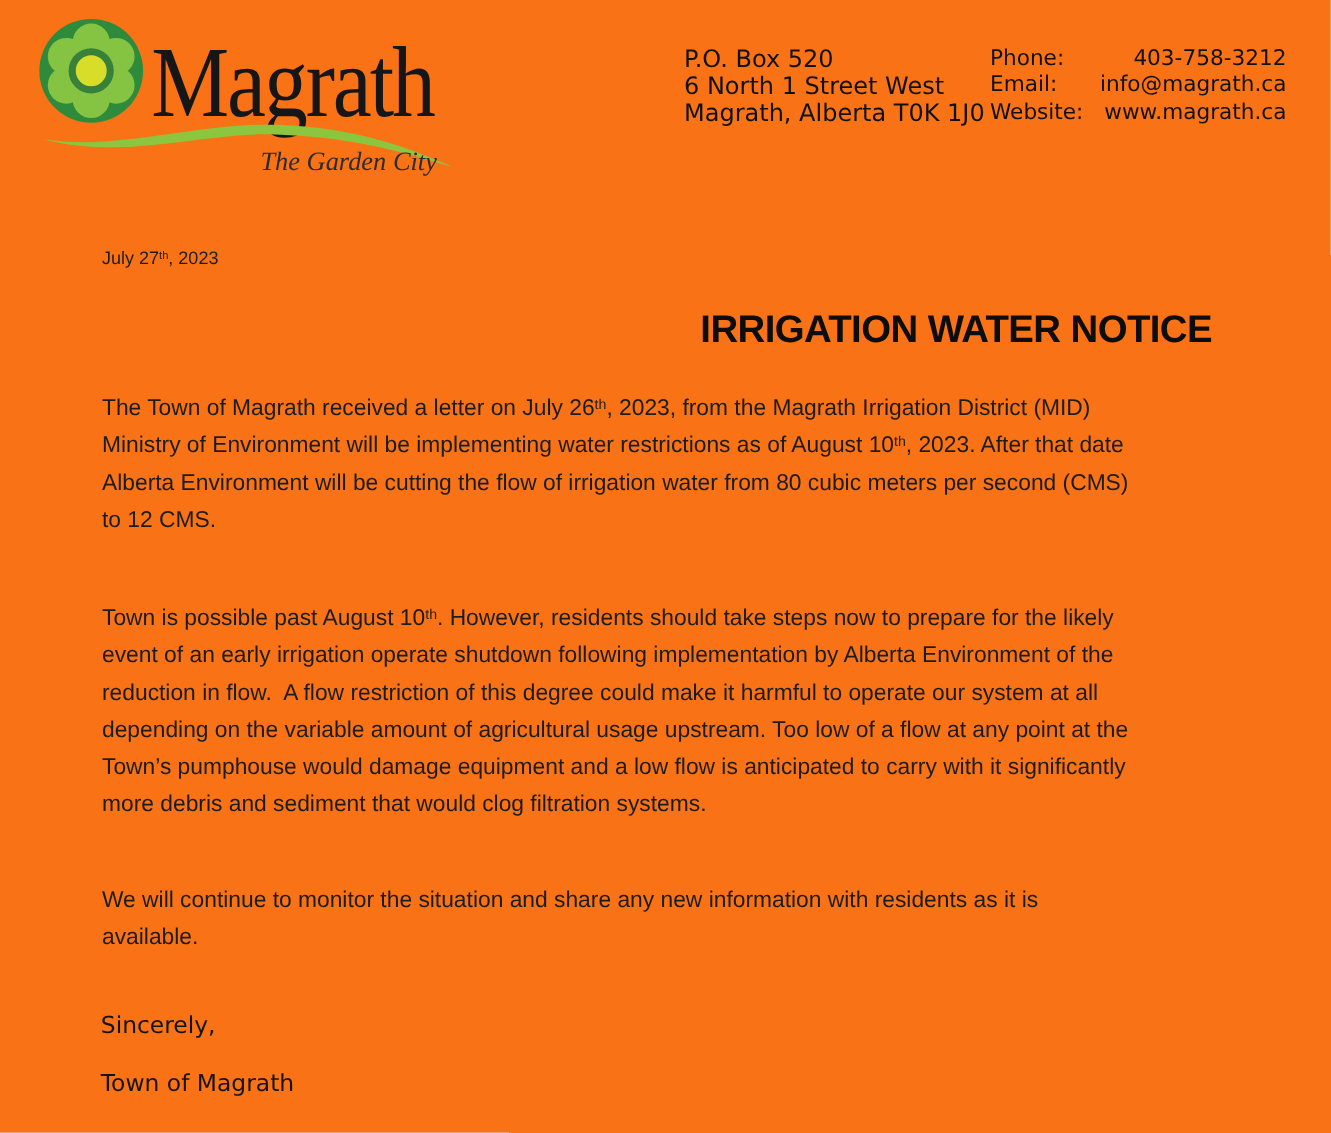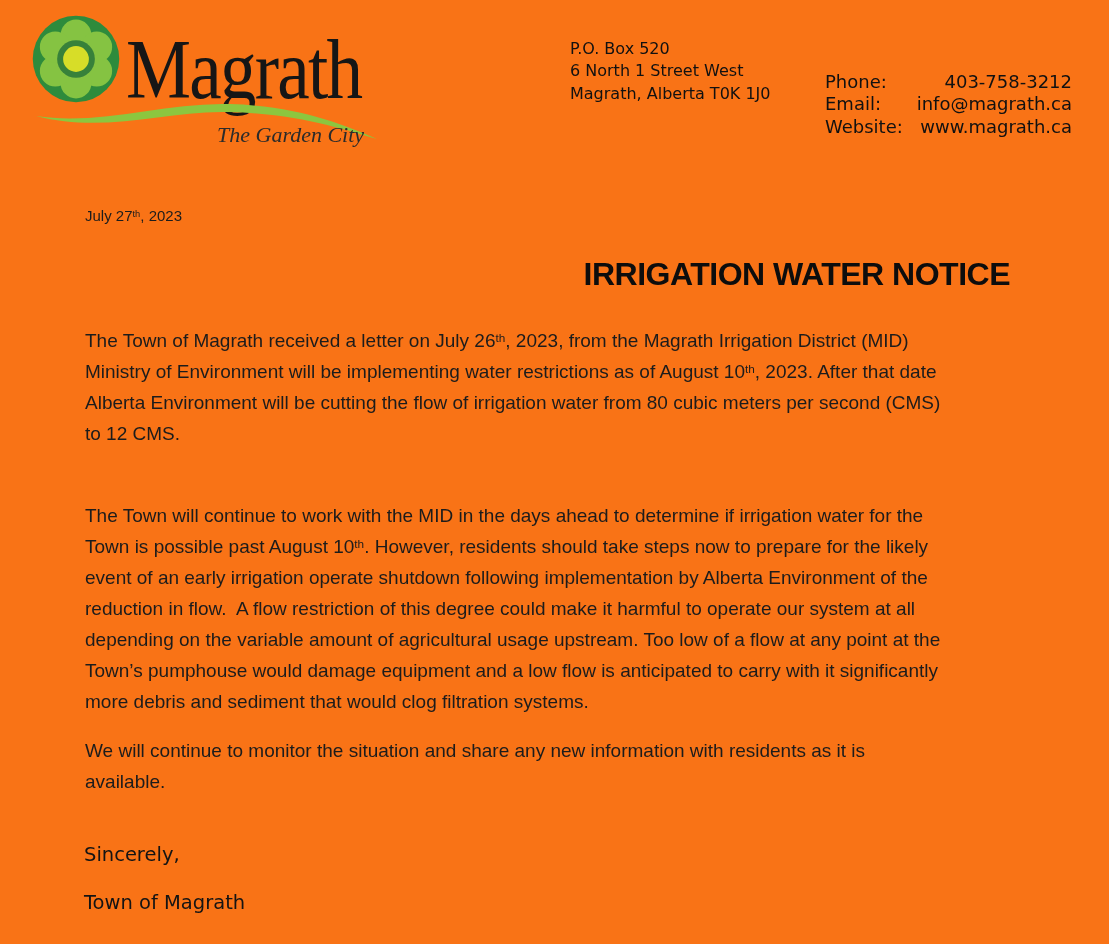--- a/index.html
+++ b/index.html
@@ -28,27 +28,27 @@
   .logo-tagline {
     position: absolute; left: 217px; top: 122px;
     font-family: "Liberation Serif", serif;
     font-style: italic; font-size: 22px; color: #2b2b2b;
     white-space: nowrap;
   }
 
   .address-block {
     position: absolute; left: 570px; top: 38px;
     font-family: "DejaVu Sans", sans-serif;
-    font-size: 16px; line-height: 22.4px; color: #111;
+    font-size: 20px; line-height: 22.4px; color: #111;
     white-space: nowrap;
   }
   .contact-block {
     position: absolute; left: 825px; top: 38px; width: 247px;
     font-family: "DejaVu Sans", sans-serif;
-    font-size: 18px; line-height: 22.4px; color: #111; margin-top: 33px;
+    font-size: 18px; line-height: 22.4px; color: #111;
   }
   .contact-row { display: flex; justify-content: space-between; white-space: nowrap; }
 
   
   .date-block { position: absolute; left: 85px; top: 200px; font-size: 15px; }
   .title-block {
     position: absolute; left: 85px; top: 256px; width: 925px;
     text-align: right;
     font-size: 32px; font-weight: 700; letter-spacing: -0.5px;
     color: #0d0d0d; line-height: 36px;
@@ -124,21 +124,20 @@
 
   <div class="title-block">IRRIGATION WATER NOTICE</div>
 
   <div class="para" id="para-1">
       <div class="line"><span>The Town of Magrath received a letter on July 26</span><sup>th</sup><span>, 2023, from the Magrath Irrigation District (MID)</span></div>
       <div class="line"><span>Ministry of Environment will be implementing water restrictions as of August 10</span><sup>th</sup><span>, 2023. After that date</span></div>
       <div class="line"><span>Alberta Environment will be cutting the flow of irrigation water from 80 cubic meters per second (CMS)</span></div>
       <div class="line"><span>to 12 CMS.</span></div>
     </div>
   <div class="para" id="para-2">
-      <div class="line"><span>The Town will continue to work with the MID in the days ahead to determine if irrigation water for the</span></div>
       <div class="line"><span>Town is possible past August 10</span><sup>th</sup><span>. However, residents should take steps now to prepare for the likely</span></div>
       <div class="line"><span>event of an early irrigation operate shutdown following implementation by Alberta Environment of the</span></div>
       <div class="line"><span>reduction in flow.  A flow restriction of this degree could make it harmful to operate our system at all</span></div>
       <div class="line"><span>depending on the variable amount of agricultural usage upstream. Too low of a flow at any point at the</span></div>
       <div class="line"><span>Town’s pumphouse would damage equipment and a low flow is anticipated to carry with it significantly</span></div>
       <div class="line"><span>more debris and sediment that would clog filtration systems.</span></div>
     </div>
   <div class="para" id="para-3">
       <div class="line"><span>We will continue to monitor the situation and share any new information with residents as it is</span></div>
       <div class="line"><span>available.</span></div>

